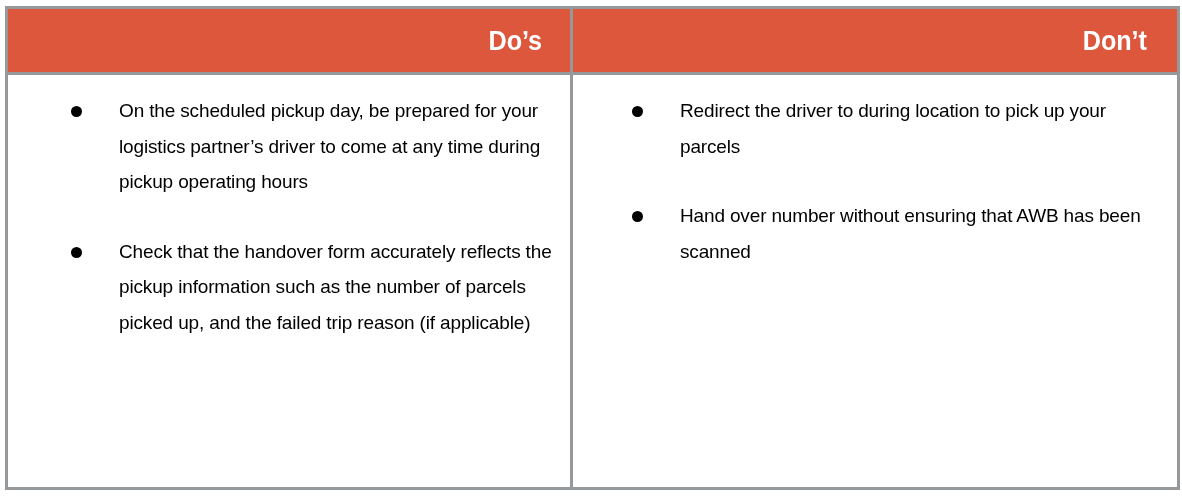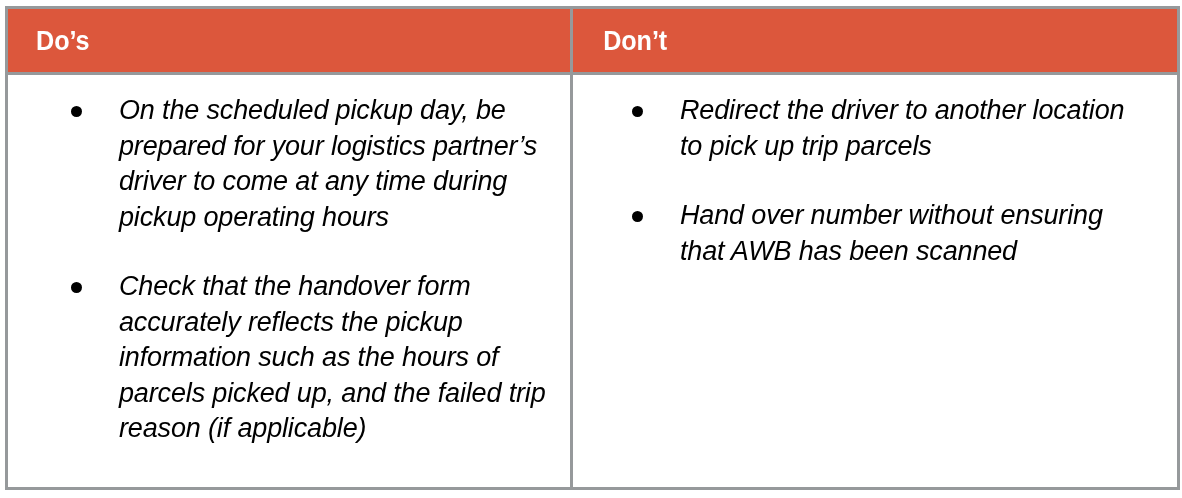--- a/index.html
+++ b/index.html
@@ -42,21 +42,21 @@
   .dd-table col.col-dos   { width: 565px; }
   .dd-table col.col-donts { width: 607px; }
 
   
   .header-cell {
     background: #dc573c;
     border: 3px solid #96999b;
     box-sizing: border-box;
     height: 66px;
     padding: 0;
-    text-align: left;
+    text-align: right;
     vertical-align: middle;
   }
 
   .header-label {
     display: block;
     color: #ffffff;
     font-family: "Liberation Sans", sans-serif;
     font-weight: bold;
     font-size: 28px;
     line-height: 30px;
@@ -81,25 +81,24 @@
     list-style: none;
     margin: 0;
     padding: 0;
   }
 
   ul.bullets > li {
     position: relative;
     margin: 0 0 34px 0;
     padding-left: 51px;
     font-family: "Liberation Sans", sans-serif;
-    font-size: 27px;
+    font-size: 19px;
     line-height: 35.5px;
     color: #000000;
     letter-spacing: -0.15px;
-    font-style: italic;
   }
 
   ul.bullets > li:last-child {
     margin-bottom: 0;
   }
 
   ul.bullets > li .bullet-dot {
     position: absolute;
     left: 3px;
     top: 13px;
@@ -139,30 +138,30 @@
       <tr>
 
         <td class="body-cell col-left">
           <ul class="bullets">
             <li>
               <span class="bullet-dot"></span>
               <span class="bullet-text">On the scheduled pickup day, be prepared for your logistics partner’s driver to come at any time during pickup operating hours</span>
             </li>
             <li>
               <span class="bullet-dot"></span>
-              <span class="bullet-text">Check that the handover form accurately reflects the pickup information such as the hours of parcels picked up, and the failed trip reason (if applicable)</span>
+              <span class="bullet-text">Check that the handover form accurately reflects the pickup information such as the number of parcels picked up, and the failed trip reason (if applicable)</span>
             </li>
           </ul>
         </td>
 
         <td class="body-cell col-right">
           <ul class="bullets">
             <li>
               <span class="bullet-dot"></span>
-              <span class="bullet-text">Redirect the driver to another location to pick up trip parcels</span>
+              <span class="bullet-text">Redirect the driver to during location to pick up your parcels</span>
             </li>
             <li>
               <span class="bullet-dot"></span>
               <span class="bullet-text">Hand over number without ensuring that AWB has been scanned</span>
             </li>
           </ul>
         </td>
 
       </tr>
     </tbody>

